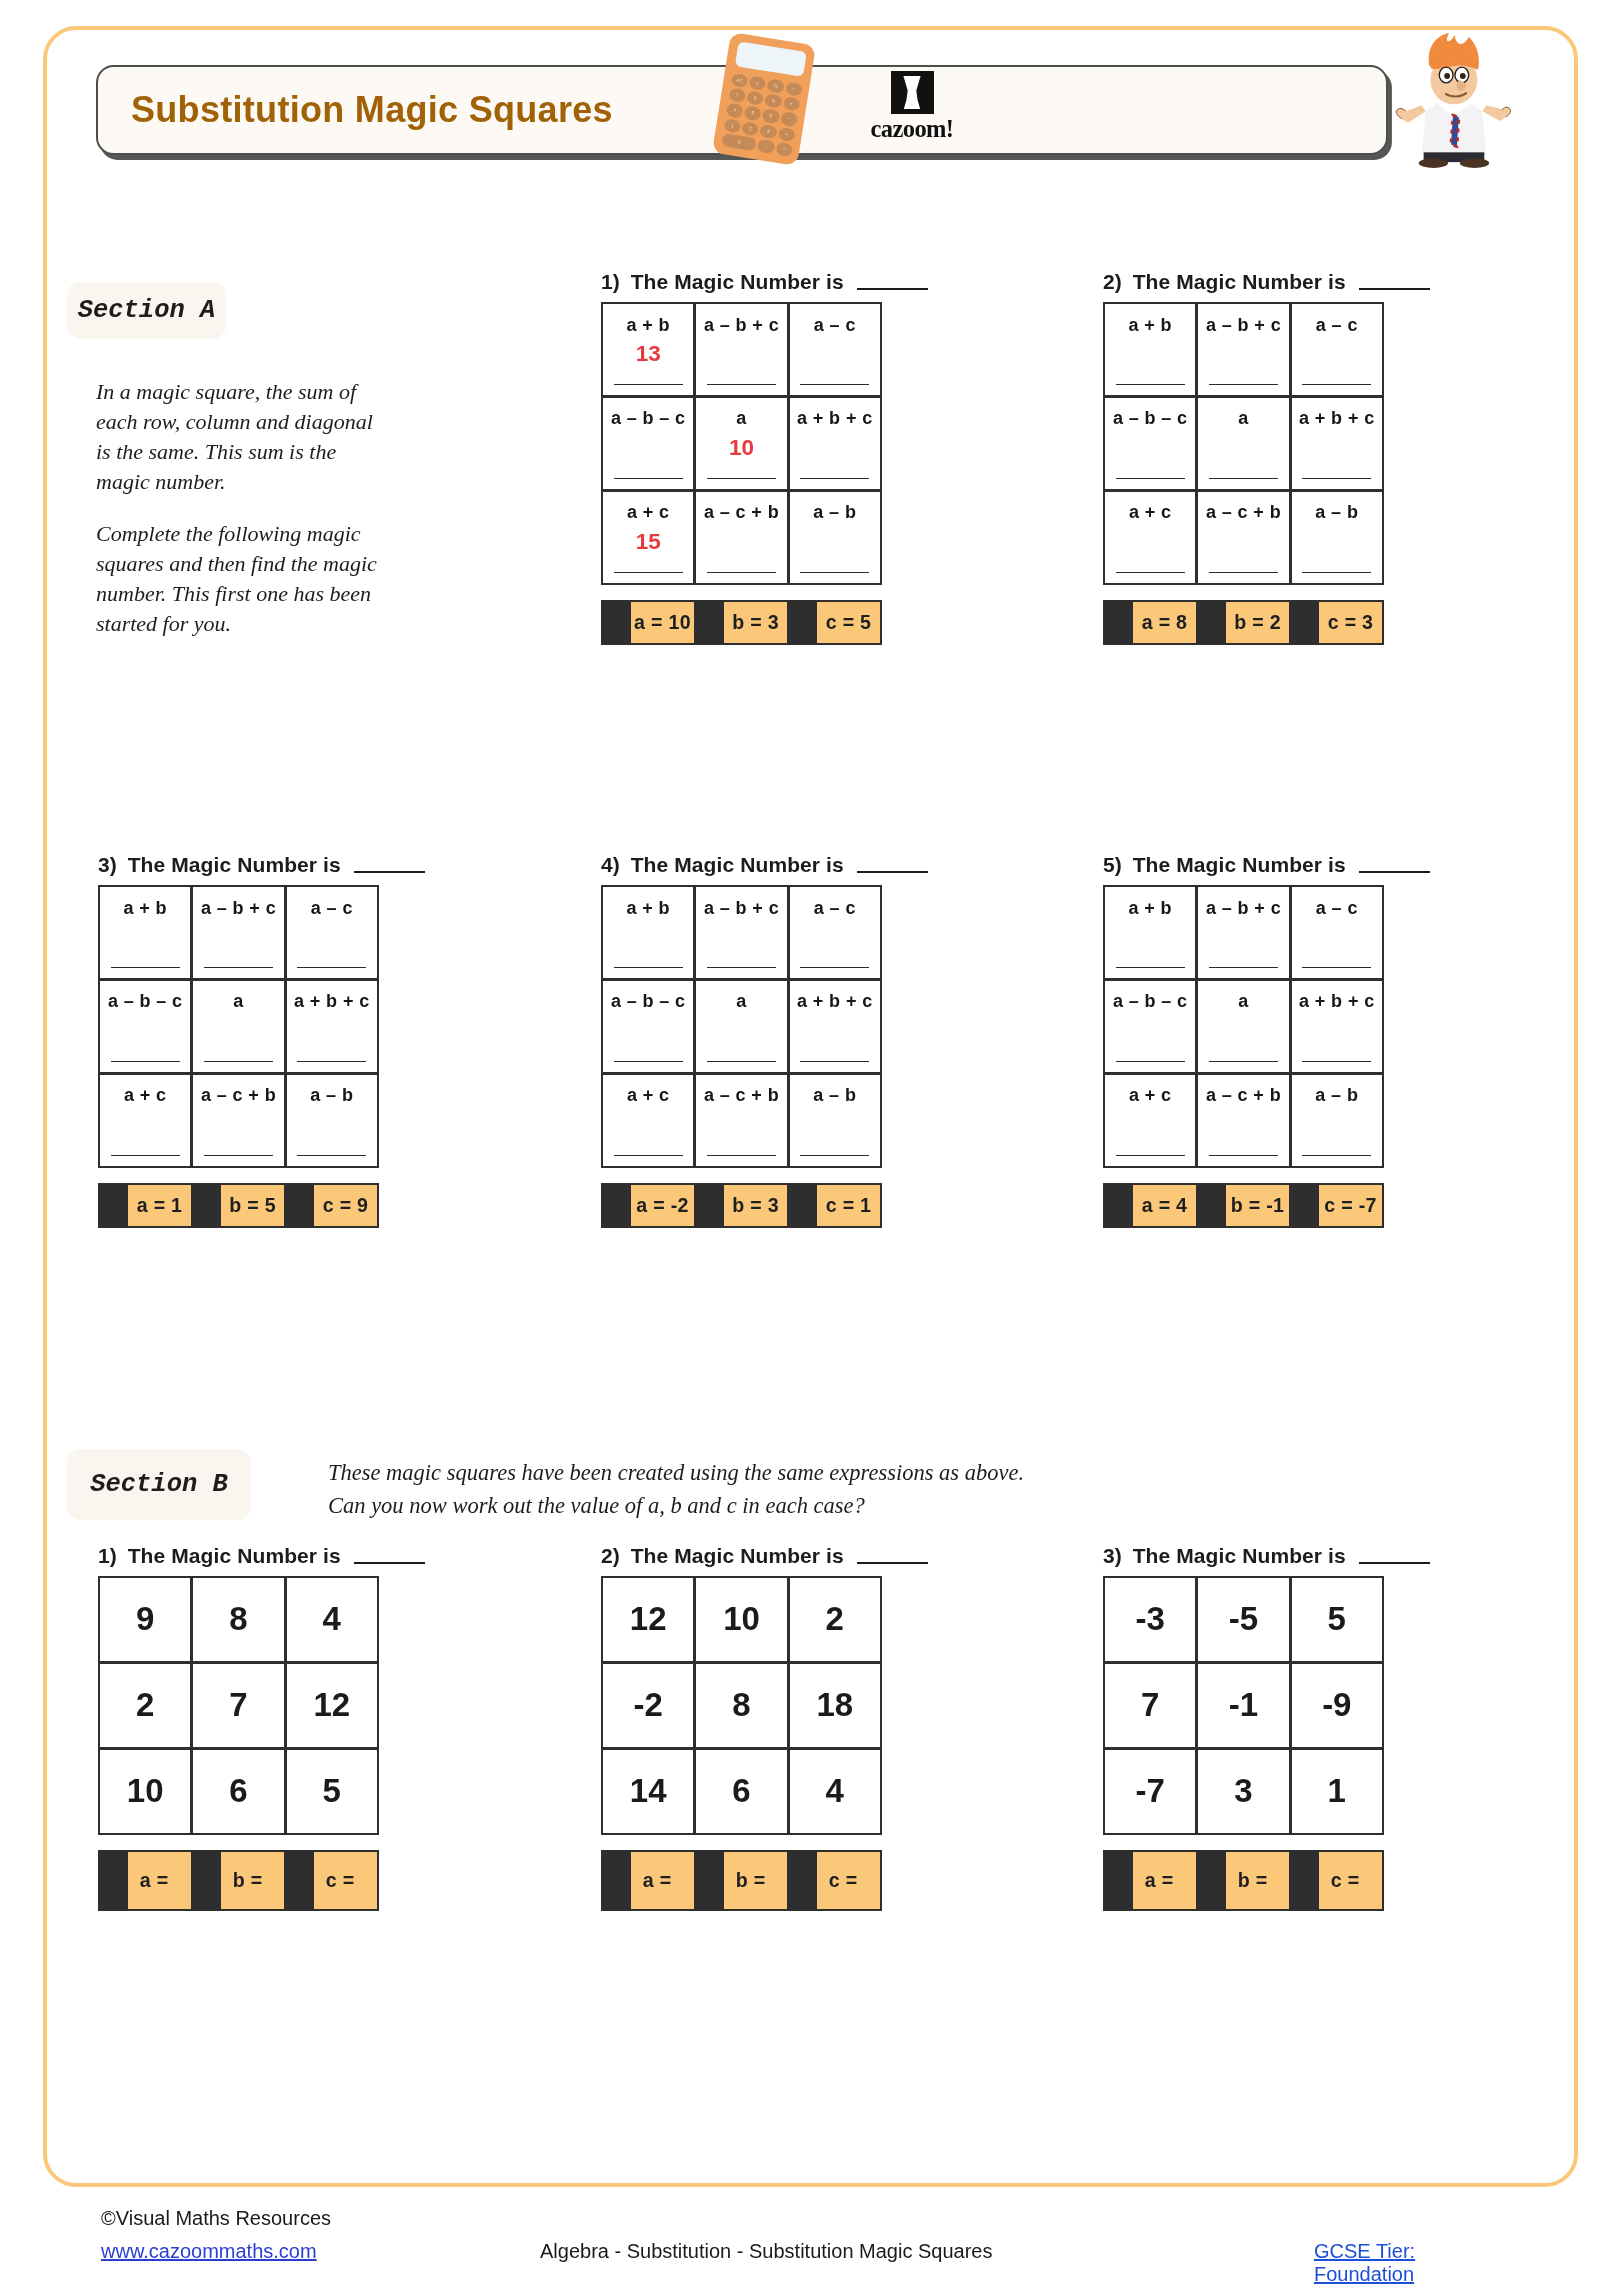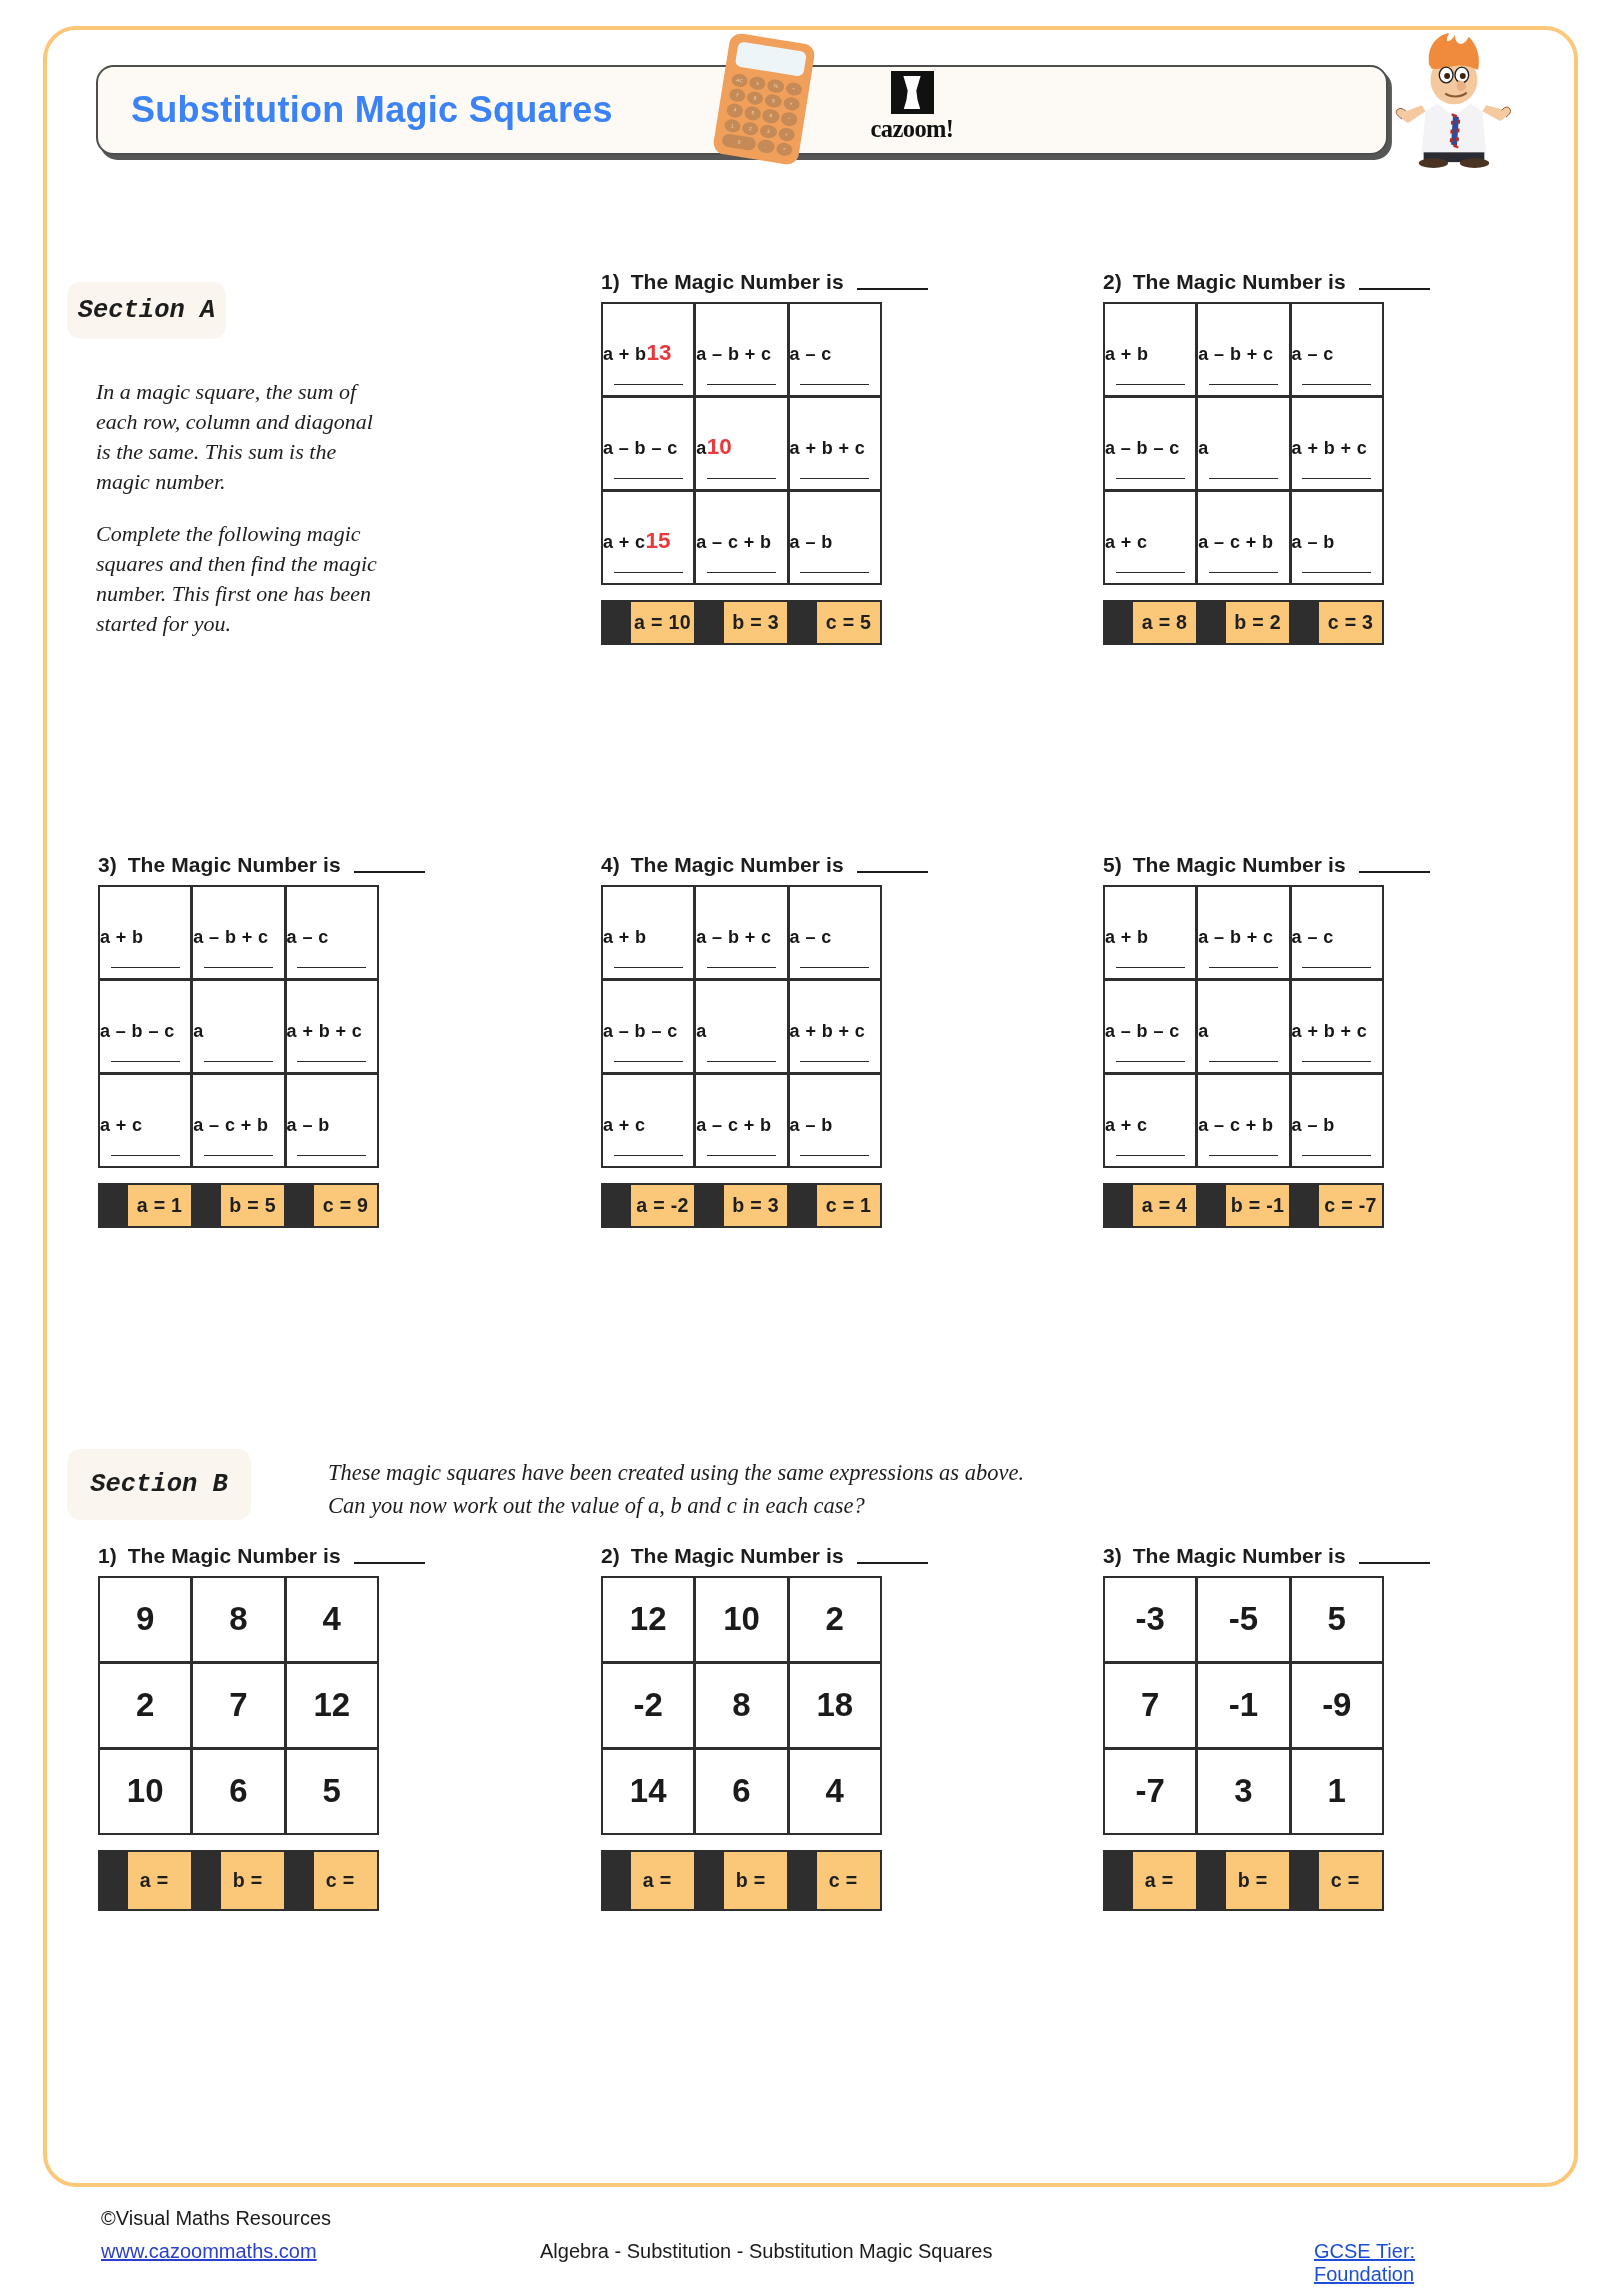--- a/index.html
+++ b/index.html
@@ -33,21 +33,21 @@
     background: #fdfaf5;
     border: 2.9px solid #4d4d4d;
     border-radius: 17.6px;
     box-shadow: 3.9px 4.9px 0 #565656;
     display: flex; align-items: center;
   }
   .title-text {
     margin-left: 33px;
     font-size: 36px;
     font-weight: bold;
-    color: #3b82f6;
+    color: #a16207;
     letter-spacing: 0.3px;
     font-family: "Liberation Sans", sans-serif;
   }
 
   
   .calc-icon {
     position: absolute;
     left: 625px; top: -27.4px;
     width: 86px; height: 122px;
     transform: rotate(9deg);
@@ -156,21 +156,21 @@
     grid-template-columns: repeat(3, 1fr);
     border: 2.9px solid #2e2e2e;
     background: #2e2e2e;
     gap: 2.9px;
     width: 281px;
   }
   .mcell {
     background: #fff;
     height: 91px;
     position: relative;
-    display: flex; flex-direction: row; align-items: center;
+    display: flex; flex-direction: column; align-items: center;
   }
   .mexpr {
     margin-top: 10.8px;
     font-size: 18px; font-weight: bold; color: #171717;
     white-space: nowrap; letter-spacing: 0.4px;
   }
   .mans {
     font-size: 22.5px; font-weight: bold; color: #e8393c;
     margin-top: 7.8px; line-height: 1;
   }

